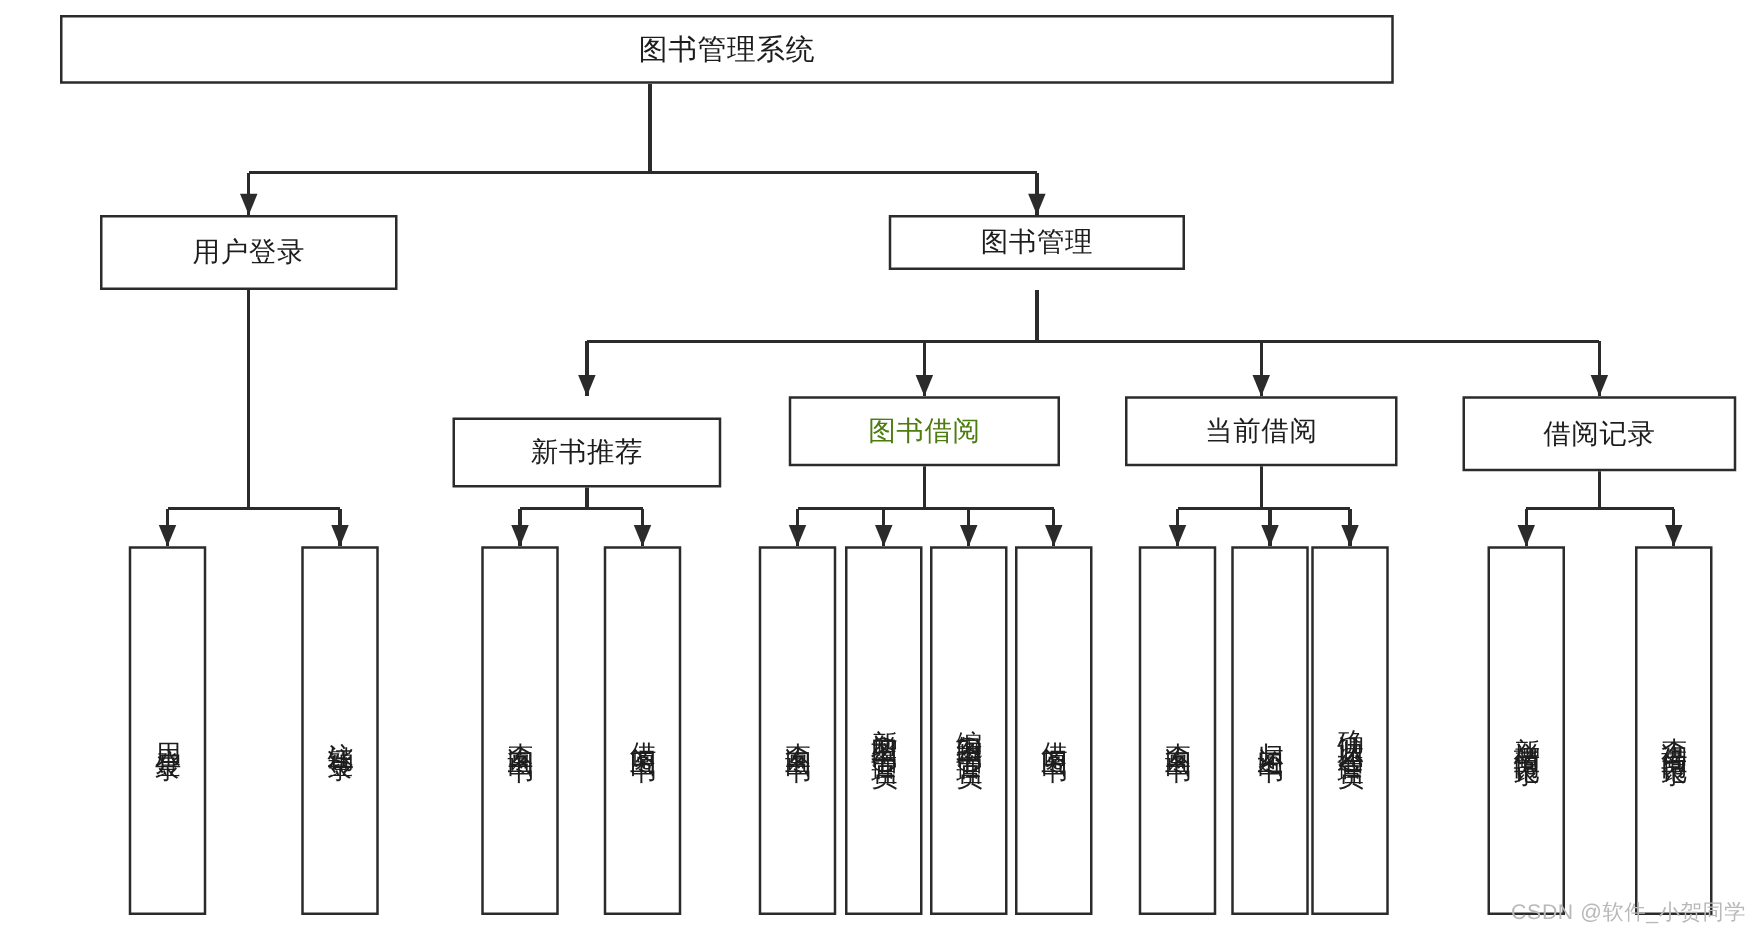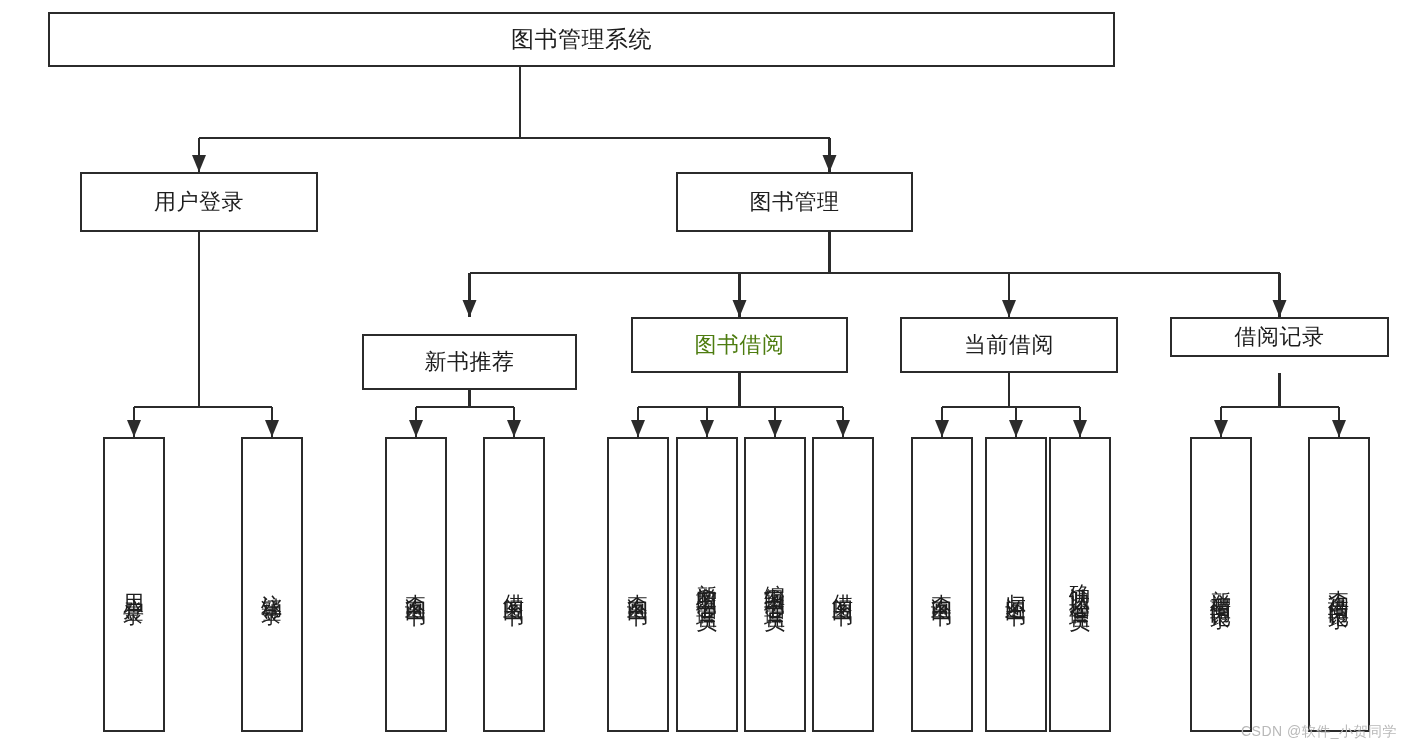--- a/index.html
+++ b/index.html
@@ -59,21 +59,21 @@
     left: 0;
     top: 0;
     width: 1405px;
     height: 747px;
     pointer-events: none;
   }
   #watermark {
     position: absolute;
     right: 8px;
     bottom: 6px;
-    font-size: 14px;
+    font-size: 17px;
     color: #b9b9b9;
     font-family: "Liberation Sans", "DejaVu Sans", sans-serif;
     white-space: nowrap;
     letter-spacing: 0.5px;
   }
 </style>
 </head>
 <body>
 
 <div id="diagram-root">
@@ -131,33 +131,33 @@
       <line x1="1339" y1="407" x2="1339" y2="437" stroke="#2b2b2b" stroke-width="2.6" shape-rendering="crispEdges"></line>
       <polygon points="1332,420 1346,420 1339,437" fill="#2b2b2b"></polygon>
     </svg>
   <div id="node-layer">
       <div class="node-box node-horizontal node-root" style="left: 18px; top: 12px; width: 1067px; height: 55px; border-color: rgb(43, 43, 43); background: rgb(255, 255, 255); margin-left: 30px;">
         <div class="node-label" style="color: rgb(29, 29, 29);">图书管理系统</div>
       </div>
       <div class="node-box node-horizontal" style="left: 80px; top: 172px; width: 238px; height: 60px; border-color: rgb(43, 43, 43); background: rgb(255, 255, 255);">
         <div class="node-label" style="color: rgb(29, 29, 29);">用户登录</div>
       </div>
-      <div class="node-box node-horizontal" style="left: 676px; top: 172px; width: 237px; height: 60px; border-color: rgb(43, 43, 43); background: rgb(255, 255, 255);">
+      <div class="node-box node-horizontal" style="left: 711px; top: 172px; width: 237px; height: 44px; border-color: rgb(43, 43, 43); background: rgb(255, 255, 255);">
         <div class="node-label" style="color: rgb(29, 29, 29);">图书管理</div>
       </div>
       <div class="node-box node-horizontal" style="left: 362px; top: 334px; width: 215px; height: 56px; border-color: rgb(43, 43, 43); background: rgb(255, 255, 255);">
         <div class="node-label" style="color: rgb(29, 29, 29);">新书推荐</div>
       </div>
       <div class="node-box node-horizontal" style="left: 631px; top: 317px; width: 217px; height: 56px; border-color: rgb(43, 43, 43); background: rgb(255, 255, 255);">
         <div class="node-label" style="color: #4d7c0f;">图书借阅</div>
       </div>
       <div class="node-box node-horizontal" style="left: 900px; top: 317px; width: 218px; height: 56px; border-color: rgb(43, 43, 43); background: rgb(255, 255, 255);">
         <div class="node-label" style="color: rgb(29, 29, 29);">当前借阅</div>
       </div>
-      <div class="node-box node-horizontal" style="left: 1170px; top: 317px; width: 219px; height: 40px; border-color: rgb(43, 43, 43); background: rgb(255, 255, 255);">
+      <div class="node-box node-horizontal" style="left: 1170px; top: 317px; width: 219px; height: 60px; border-color: rgb(43, 43, 43); background: rgb(255, 255, 255);">
         <div class="node-label" style="color: rgb(29, 29, 29);">借阅记录</div>
       </div>
       <div class="node-box node-vertical" style="left: 103px; top: 437px; width: 62px; height: 295px; border-color: rgb(43, 43, 43); background: rgb(255, 255, 255);">
         <div class="node-label" style="color: rgb(29, 29, 29);">用户登录</div>
       </div>
       <div class="node-box node-vertical" style="left: 241px; top: 437px; width: 62px; height: 295px; border-color: rgb(43, 43, 43); background: rgb(255, 255, 255);">
         <div class="node-label" style="color: rgb(29, 29, 29);">注销登录</div>
       </div>
       <div class="node-box node-vertical" style="left: 385px; top: 437px; width: 62px; height: 295px; border-color: rgb(43, 43, 43); background: rgb(255, 255, 255);">
         <div class="node-label" style="color: rgb(29, 29, 29);">查询图书</div>

